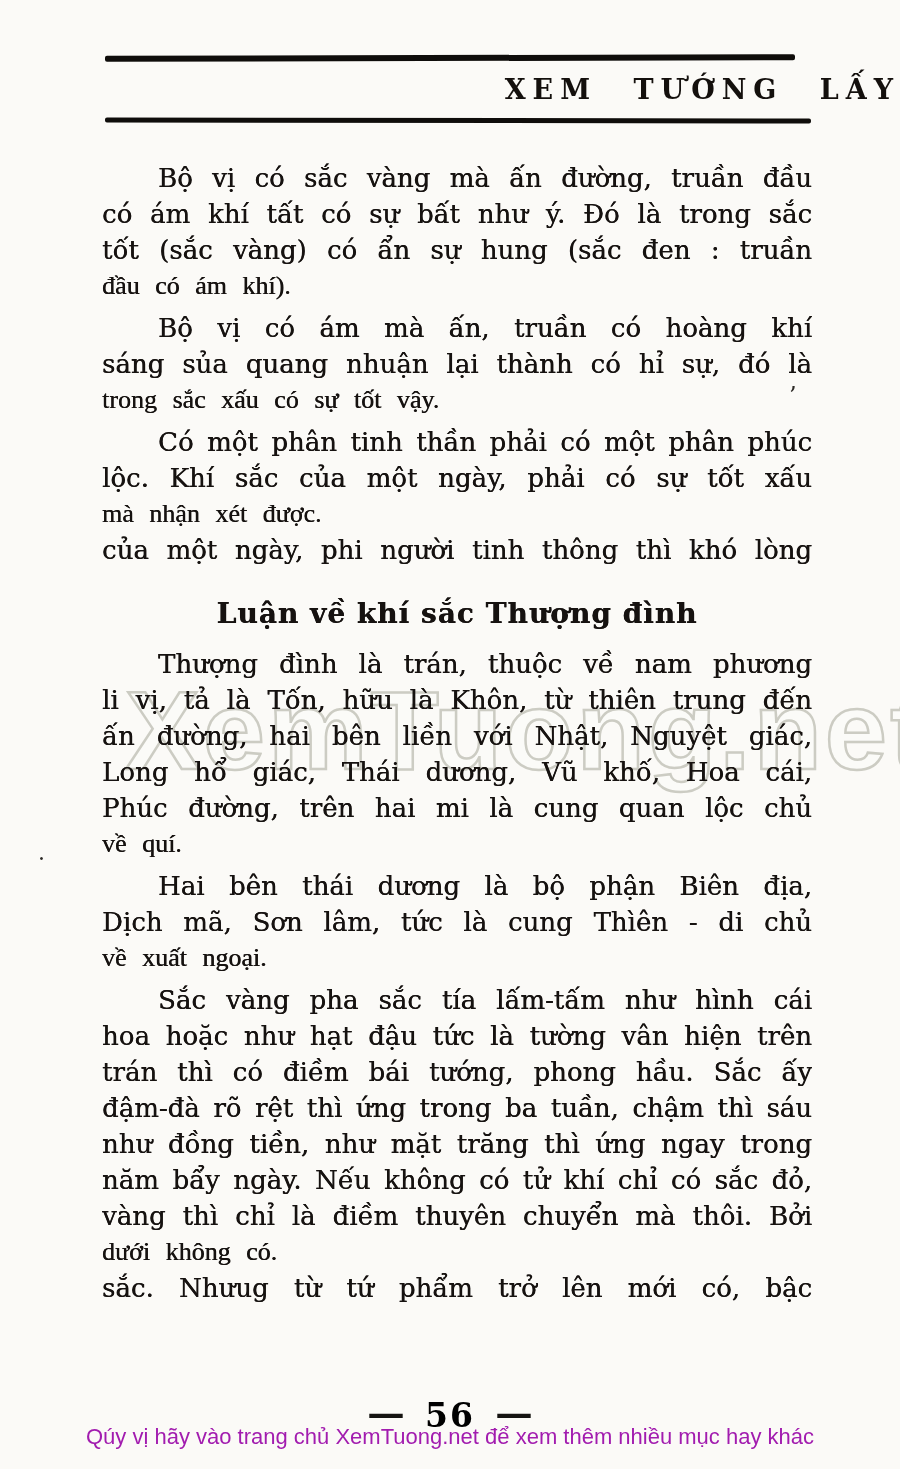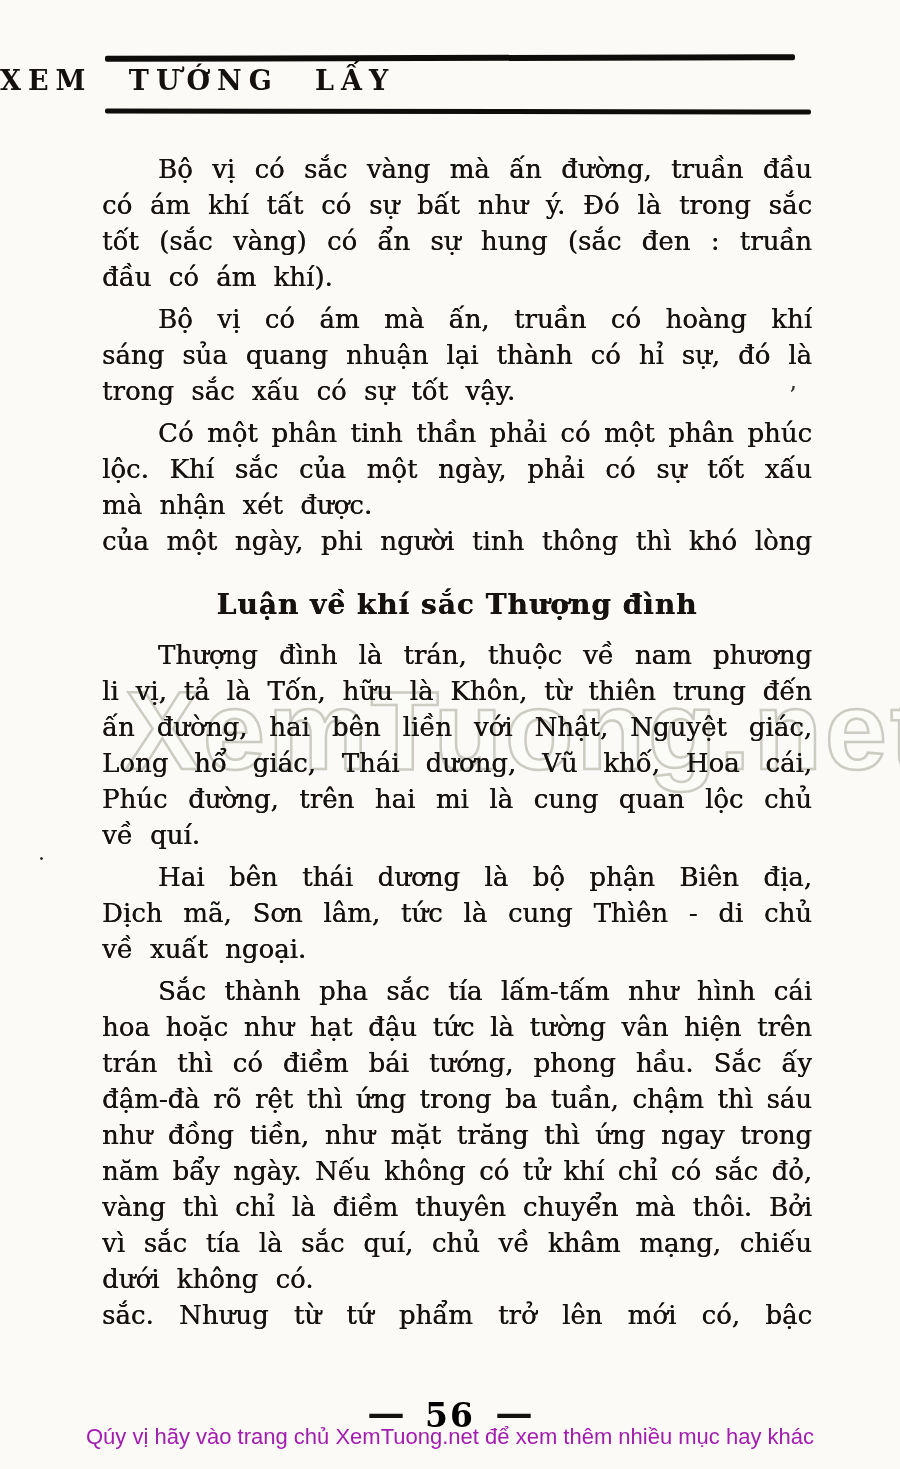--- a/index.html
+++ b/index.html
@@ -36,22 +36,22 @@
   .header, .body-text { position: relative; z-index: 1; }
 
   .rule {
     background: #0f0d0b;
     border-radius: 2px;
   }
   .rule-top   { margin: 55px 0 0 105px; width: 690px; height: 6px; transform: rotate(-0.12deg); }
   .rule-bottom{ margin: 13px 0 0 105px; width: 706px; height: 5px; transform: rotate(0.1deg); }
 
   .title {
-    margin-top: 4px;
-    text-align: left;
+    margin-top: 13px;
+    text-align: right;
     font-size: 27px;
     font-weight: bold;
     letter-spacing: 7px;
     word-spacing: 20px;
     color: #14100d;
   }
 
   .body-text {
     margin: 37px 88px 0 102px;
     font-size: 26px;
@@ -59,21 +59,21 @@
     text-shadow: 0.35px 0 0 currentColor; 
   }
   .para { margin: 0 0 6px 0; }
   .line {
     text-align: justify;
     text-align-last: justify;
     height: 36px;
     overflow: hidden;
   }
   .line.first { text-indent: 56px; }
-  .line.last  { text-align-last: left; word-spacing: 9px; }
+  .line.last  { text-align-last: left; word-spacing: 9px; font-family: Liberation Serif, serif; }
 
   .heading {
     text-align: center;
     font-weight: bold;
     font-size: 28px;
     line-height: 40px;
     margin: 26px 0 12px 0;
     letter-spacing: 1px;
   }
 
@@ -156,28 +156,27 @@
         <div class="line">Long hổ giác, Thái dương, Vũ khố, Hoa cái,</div>
         <div class="line">Phúc đường, trên hai mi là cung quan lộc chủ</div>
         <div class="line last">về quí.</div>
       </div>
       <div class="para">
         <div class="line first">Hai bên thái dương là bộ phận Biên địa,</div>
         <div class="line">Dịch mã, Sơn lâm, tức là cung Thìên - di chủ</div>
         <div class="line last">về xuất ngoại.</div>
       </div>
       <div class="para">
-        <div class="line first">Sắc thành pha sắc tía lấm-tấm như hình cái</div>
+        <div class="line first">Sắc vàng pha sắc tía lấm-tấm như hình cái</div>
         <div class="line">hoa hoặc như hạt đậu tức là tường vân hiện trên</div>
         <div class="line">trán thì có điềm bái tướng, phong hầu. Sắc ấy</div>
         <div class="line">đậm-đà rõ rệt thì ứng trong ba tuần, chậm thì sáu</div>
         <div class="line">như đồng tiền, như mặt trăng thì ứng ngay trong</div>
         <div class="line">năm bẩy ngày. Nếu không có tử khí chỉ có sắc đỏ,</div>
         <div class="line">vàng thì chỉ là điềm thuyên chuyển mà thôi. Bởi</div>
-        <div class="line">vì sắc tía là sắc quí, chủ về khâm mạng, chiếu</div>
         <div class="line last">dưới không có.</div>
         <div class="line">sắc. Nhưug từ tứ phẩm trở lên mới có, bậc</div>
       </div>
     </div>
 
   <span class="speck speck-right">’</span>
   <span class="speck speck-left">·</span>
 
   <div class="pagenum-row">
     <span class="pdash">—</span>

